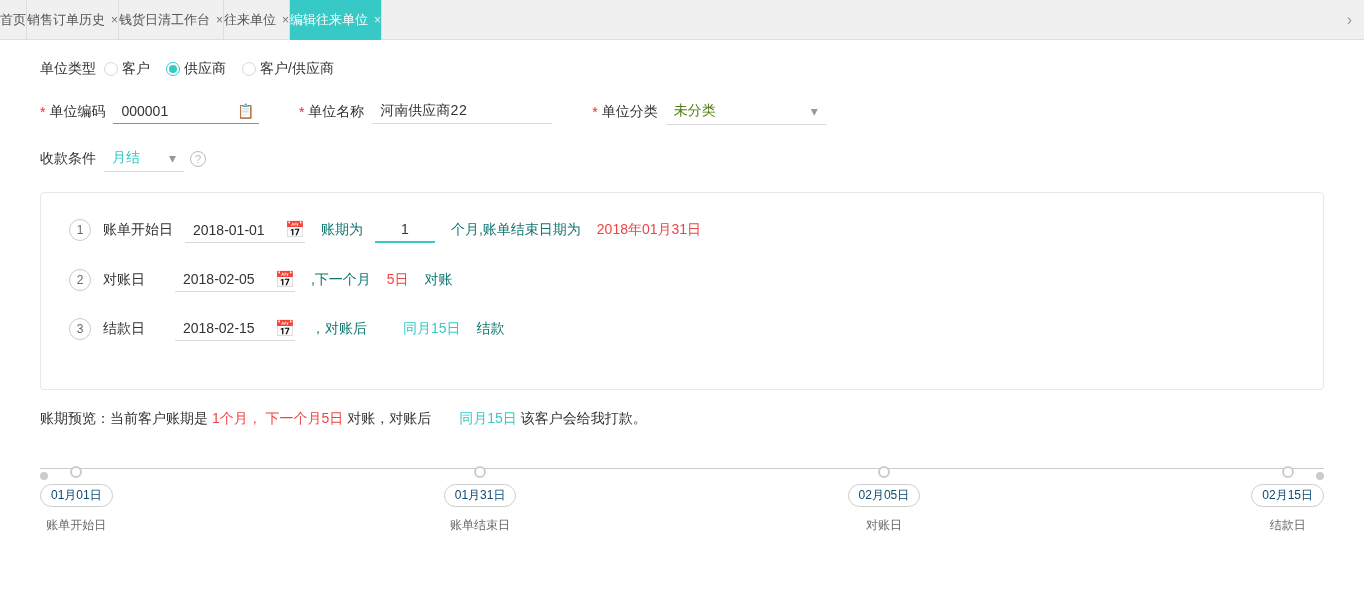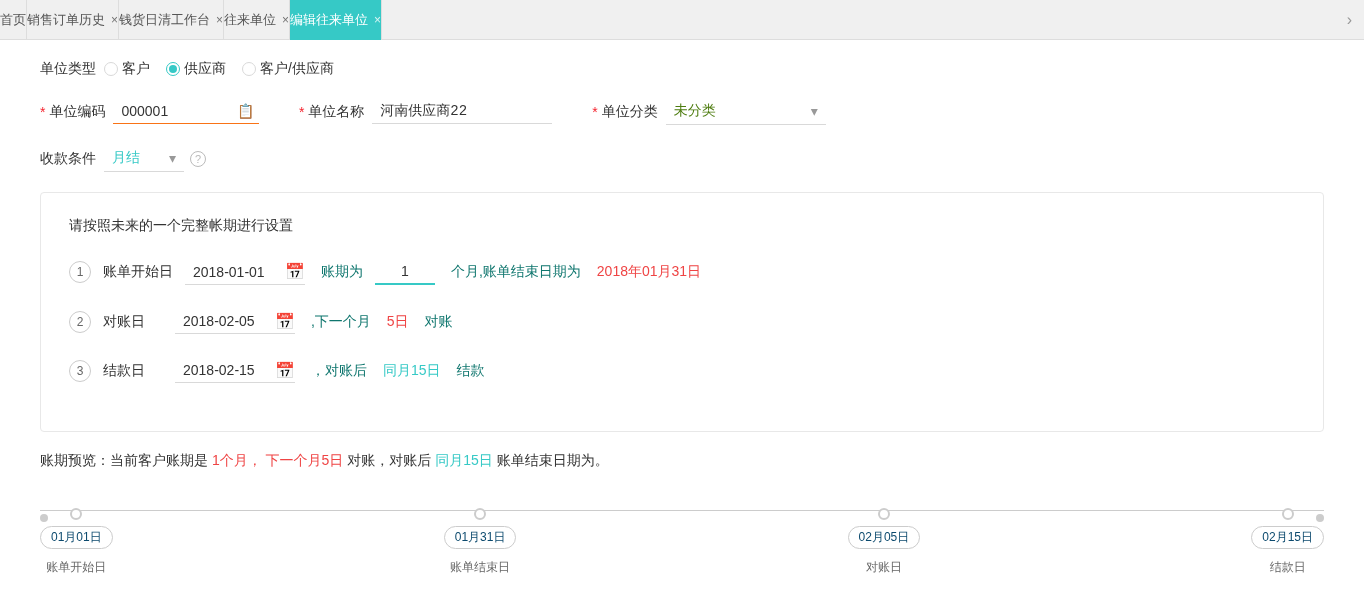--- a/index.html
+++ b/index.html
@@ -229,21 +229,21 @@
       color: #36c9c6;
       cursor: pointer;
       font-size: 16px;
     }
     .step-desc {
       color: #0f766e;
       margin-left: 4px;
       white-space: nowrap;
     }
     .highlight-orange { color: #ef4444; }
-    .highlight-cyan { color: #36c9c6; }
+    .highlight-cyan { color: #36c9c6; margin-left: 24px; }
 
     .period-input {
       border: none;
       border-bottom: 2px solid #36c9c6;
       outline: none;
       font-size: 14px;
       color: #333;
       width: 60px;
       padding: 4px 8px;
       background: transparent;
@@ -377,21 +377,20 @@
       <span class="form-label">收款条件</span>
       <div class="select-field" style="min-width:80px;">
         <span class="select-value">月结</span>
         <span class="select-arrow">▾</span>
       </div>
       <div class="help-icon">?</div>
     </div>
   </div>
 
   <div class="section-box">
-    <div class="section-title">请按照未来的一个完整帐期进行设置</div>
 
     <div class="step-row">
       <div class="step-num">1</div>
       <span class="step-label">账单开始日</span>
       <div class="step-date-input">
         <input type="text" value="2018-01-01" style="">
         <span class="cal-icon">📅</span>
       </div>
       <span class="step-desc">账期为</span>
       <input type="text" class="period-input" value="1" style="">
@@ -424,21 +423,21 @@
     </div>
 
   </div>
 
   <div class="preview-text">
     <span>账期预览：当前客户账期是</span>
     <span class="highlight-orange">1个月，</span>
     <span class="highlight-orange">下一个月5日</span>
     <span>对账，对账后</span>
     <span class="highlight-cyan">同月15日</span>
-    <span>账单结束日期为。</span>
+    <span>该客户会给我打款。</span>
   </div>
 
   <div style="position:relative; padding: 10px 0 40px 0;">
     <div class="timeline-line"></div>
     <div style="position:absolute; left:0; top:16px; width:8px; height:8px; border-radius:50%; background:#ccc;"></div>
     <div style="position:absolute; right:0; top:16px; width:8px; height:8px; border-radius:50%; background:#ccc;"></div>
     <div class="timeline-points">
       <div class="timeline-point">
         <div class="timeline-dot"></div>
         <div class="timeline-badge">01月01日</div>

